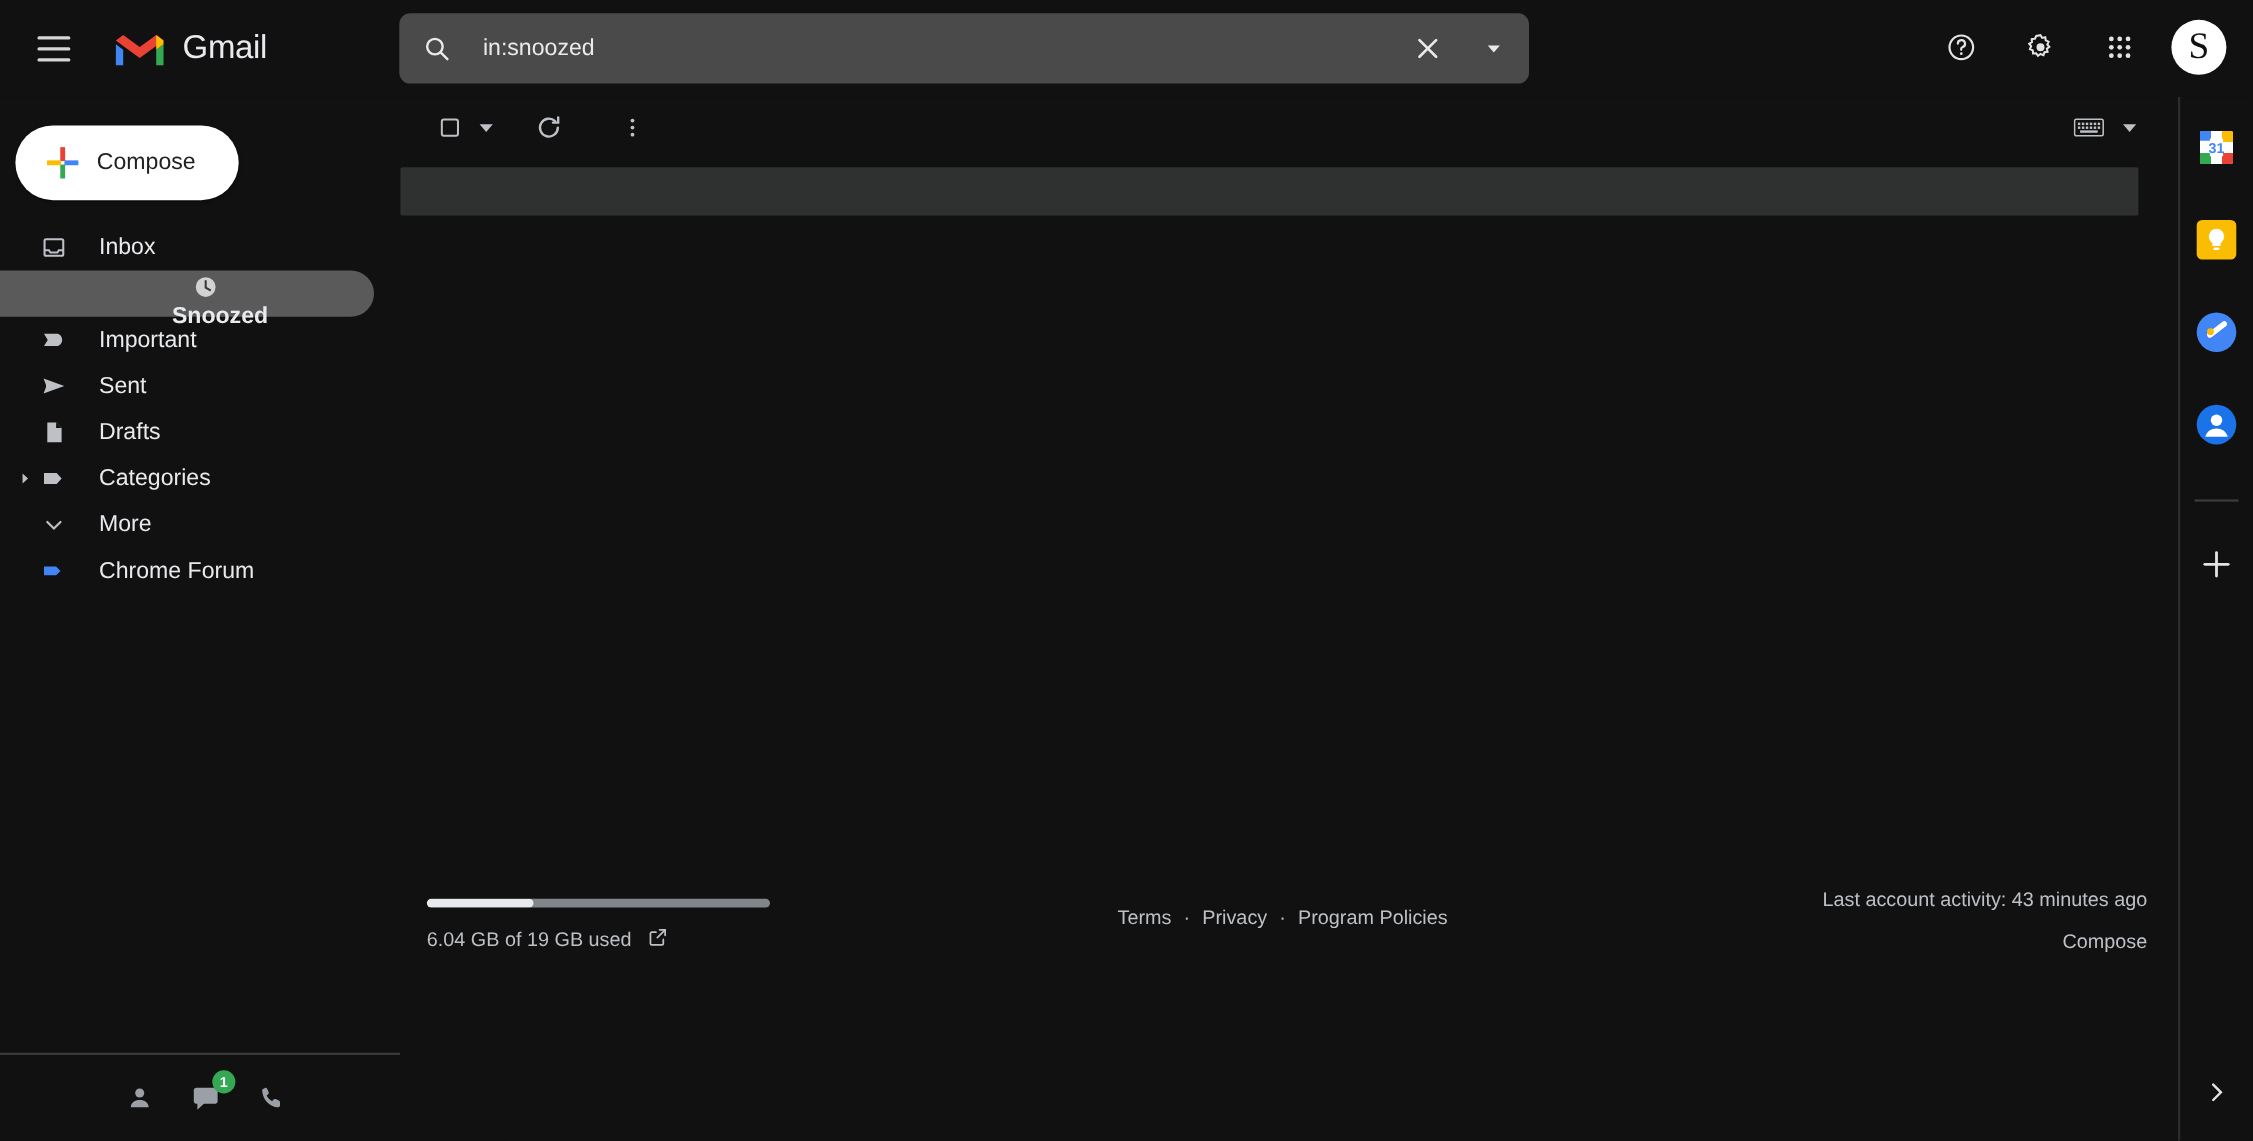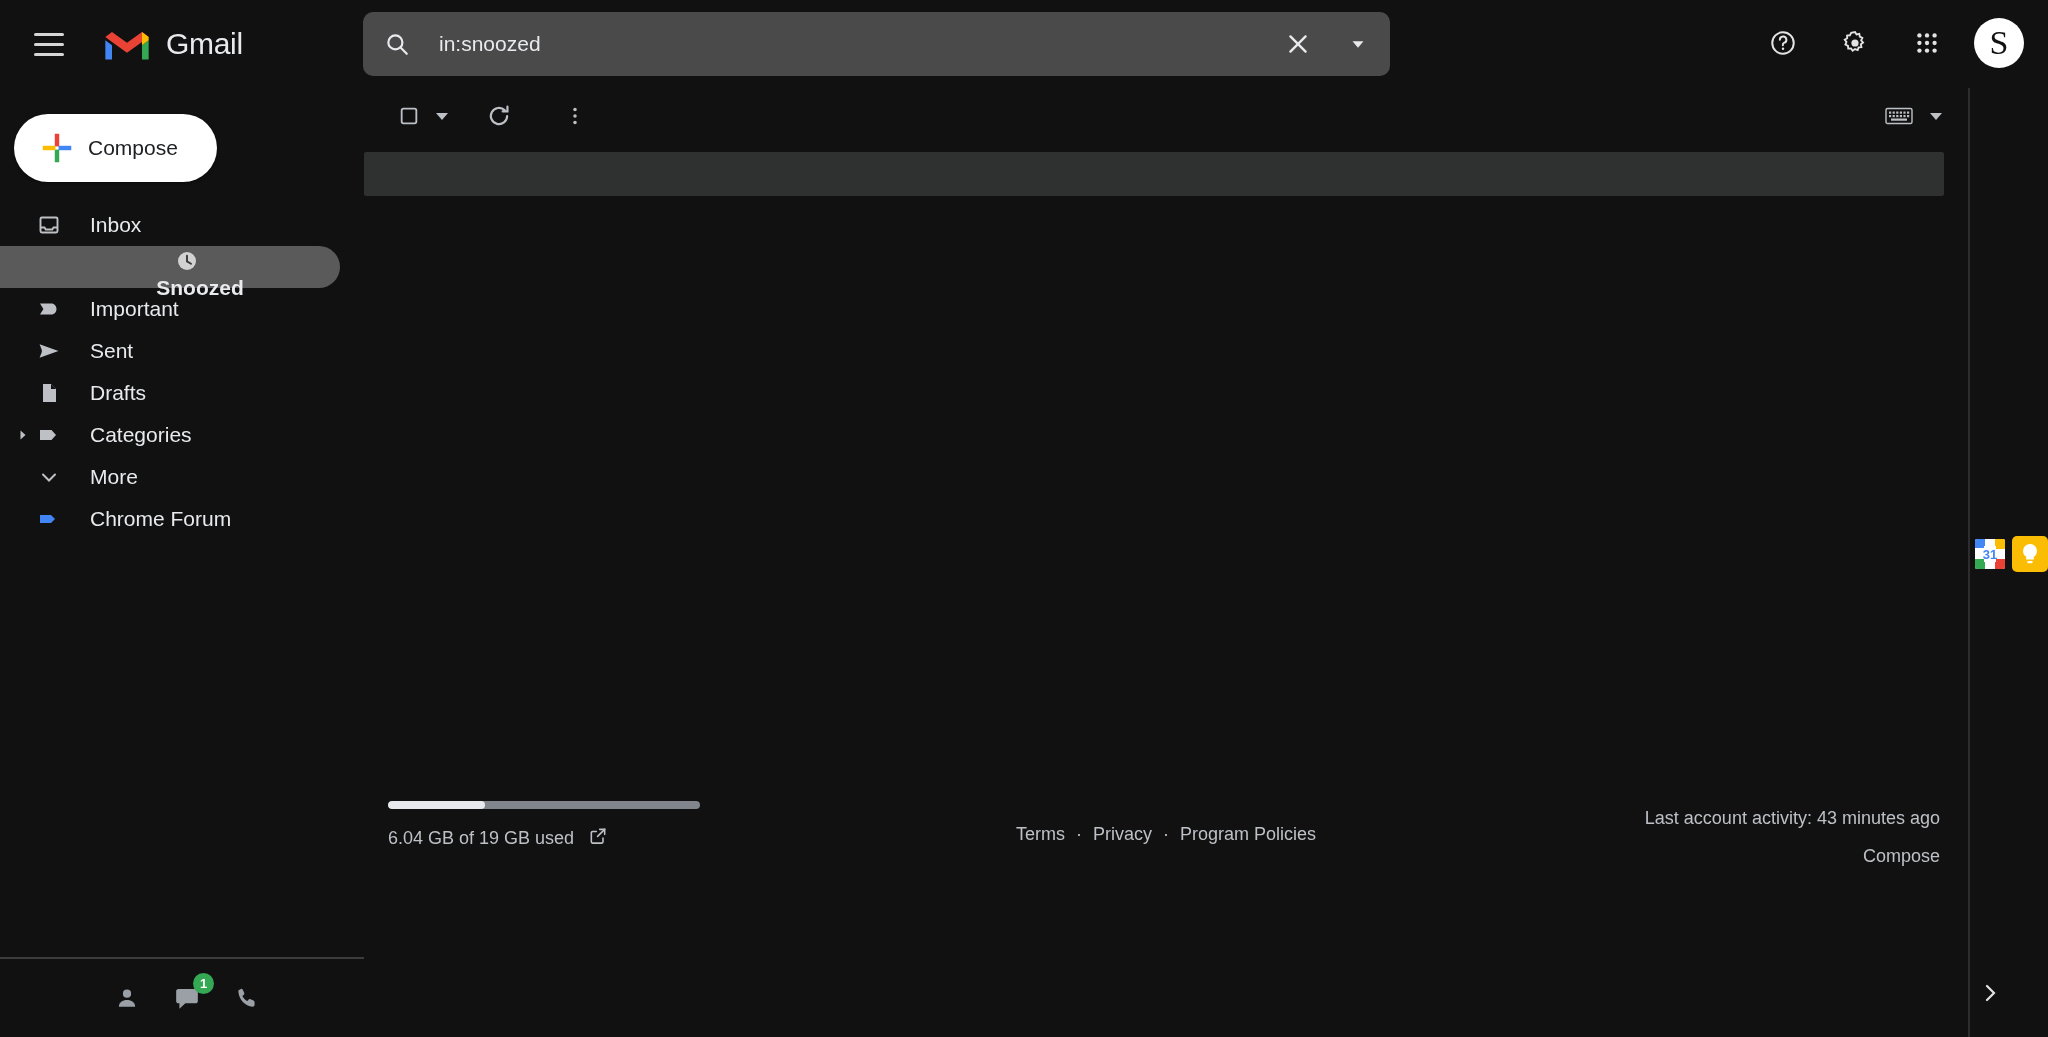--- a/index.html
+++ b/index.html
@@ -108,35 +108,35 @@
   .selectall { display: flex; align-items: center; cursor: pointer; }
   .caret { width: 0; height: 0; border-left: 6px solid transparent; border-right: 6px solid transparent; border-top: 7px solid #bdc1c6; margin-left: 2px; }
   .toolbar-right { margin-left: auto; margin-right: 26px; display: flex; align-items: center; gap: 4px; }
 
   .list-strip {
     margin: 8px 24px 0 0; margin-left: 0px;
     height: 44px; background: #2f3030; border-radius: 2px;
   }
 
   .main-footer { position: absolute; bottom: 0; left: 0; width: 1604px; height: 320px; }
-  .storage { position: absolute; left: 24px; bottom: 186px; width: 320px; margin-top: 20px; }
+  .storage { position: absolute; left: 24px; bottom: 170px; width: 320px; margin-top: 20px; }
   .storage-bar { width: 312px; height: 8px; background: #80868b; border-radius: 4px; overflow: hidden; }
   .storage-fill { height: 8px; background: #e8eaed; border-radius: 4px; }
   .storage-text { margin-top: 17px; font-size: 18px; color: #bdc1c6; display: flex; align-items: center; gap: 14px; }
   .links { position: absolute; bottom: 192px; left: 0; width: 1604px; text-align: center; font-size: 18px; color: #bdc1c6; }
   .links span { cursor: pointer; }
   .links .sep { margin: 0 6px; cursor: default; }
-  .activity { position: absolute; right: 28px; bottom: 170px; text-align: right; font-size: 18px; color: #bdc1c6; }
+  .activity { position: absolute; right: 16px; bottom: 170px; text-align: right; font-size: 18px; color: #bdc1c6; }
   .activity .details { margin-top: 17px; cursor: pointer; }
 
   
   .rightpanel {
-    position: absolute; right: 0; top: 88px; width: 80px; height: 949px;
+    position: absolute; right: 0; top: 88px; width: 68px; height: 949px;
     background: #111111; border-left: 2px solid #2d2d2d;
-    display: flex; flex-direction: row; align-items: center; padding-top: 26px;
+    display: flex; flex-direction: column; align-items: center; padding-top: 26px;
   }
   .app-ico { width: 40px; height: 40px; margin-bottom: 44px; cursor: pointer; border-radius: 6px; }
   .panel-divider { width: 40px; height: 2px; background: #3c3c3c; margin: 4px 0 40px 0; }
   .panel-plus { width: 34px; height: 34px; cursor: pointer; }
   .panel-expand { position: absolute; bottom: 24px; width: 40px; height: 40px; display: flex; align-items: center; justify-content: center; cursor: pointer; }
 </style>
 </head>
 <body>
 
 <div class="topbar">

